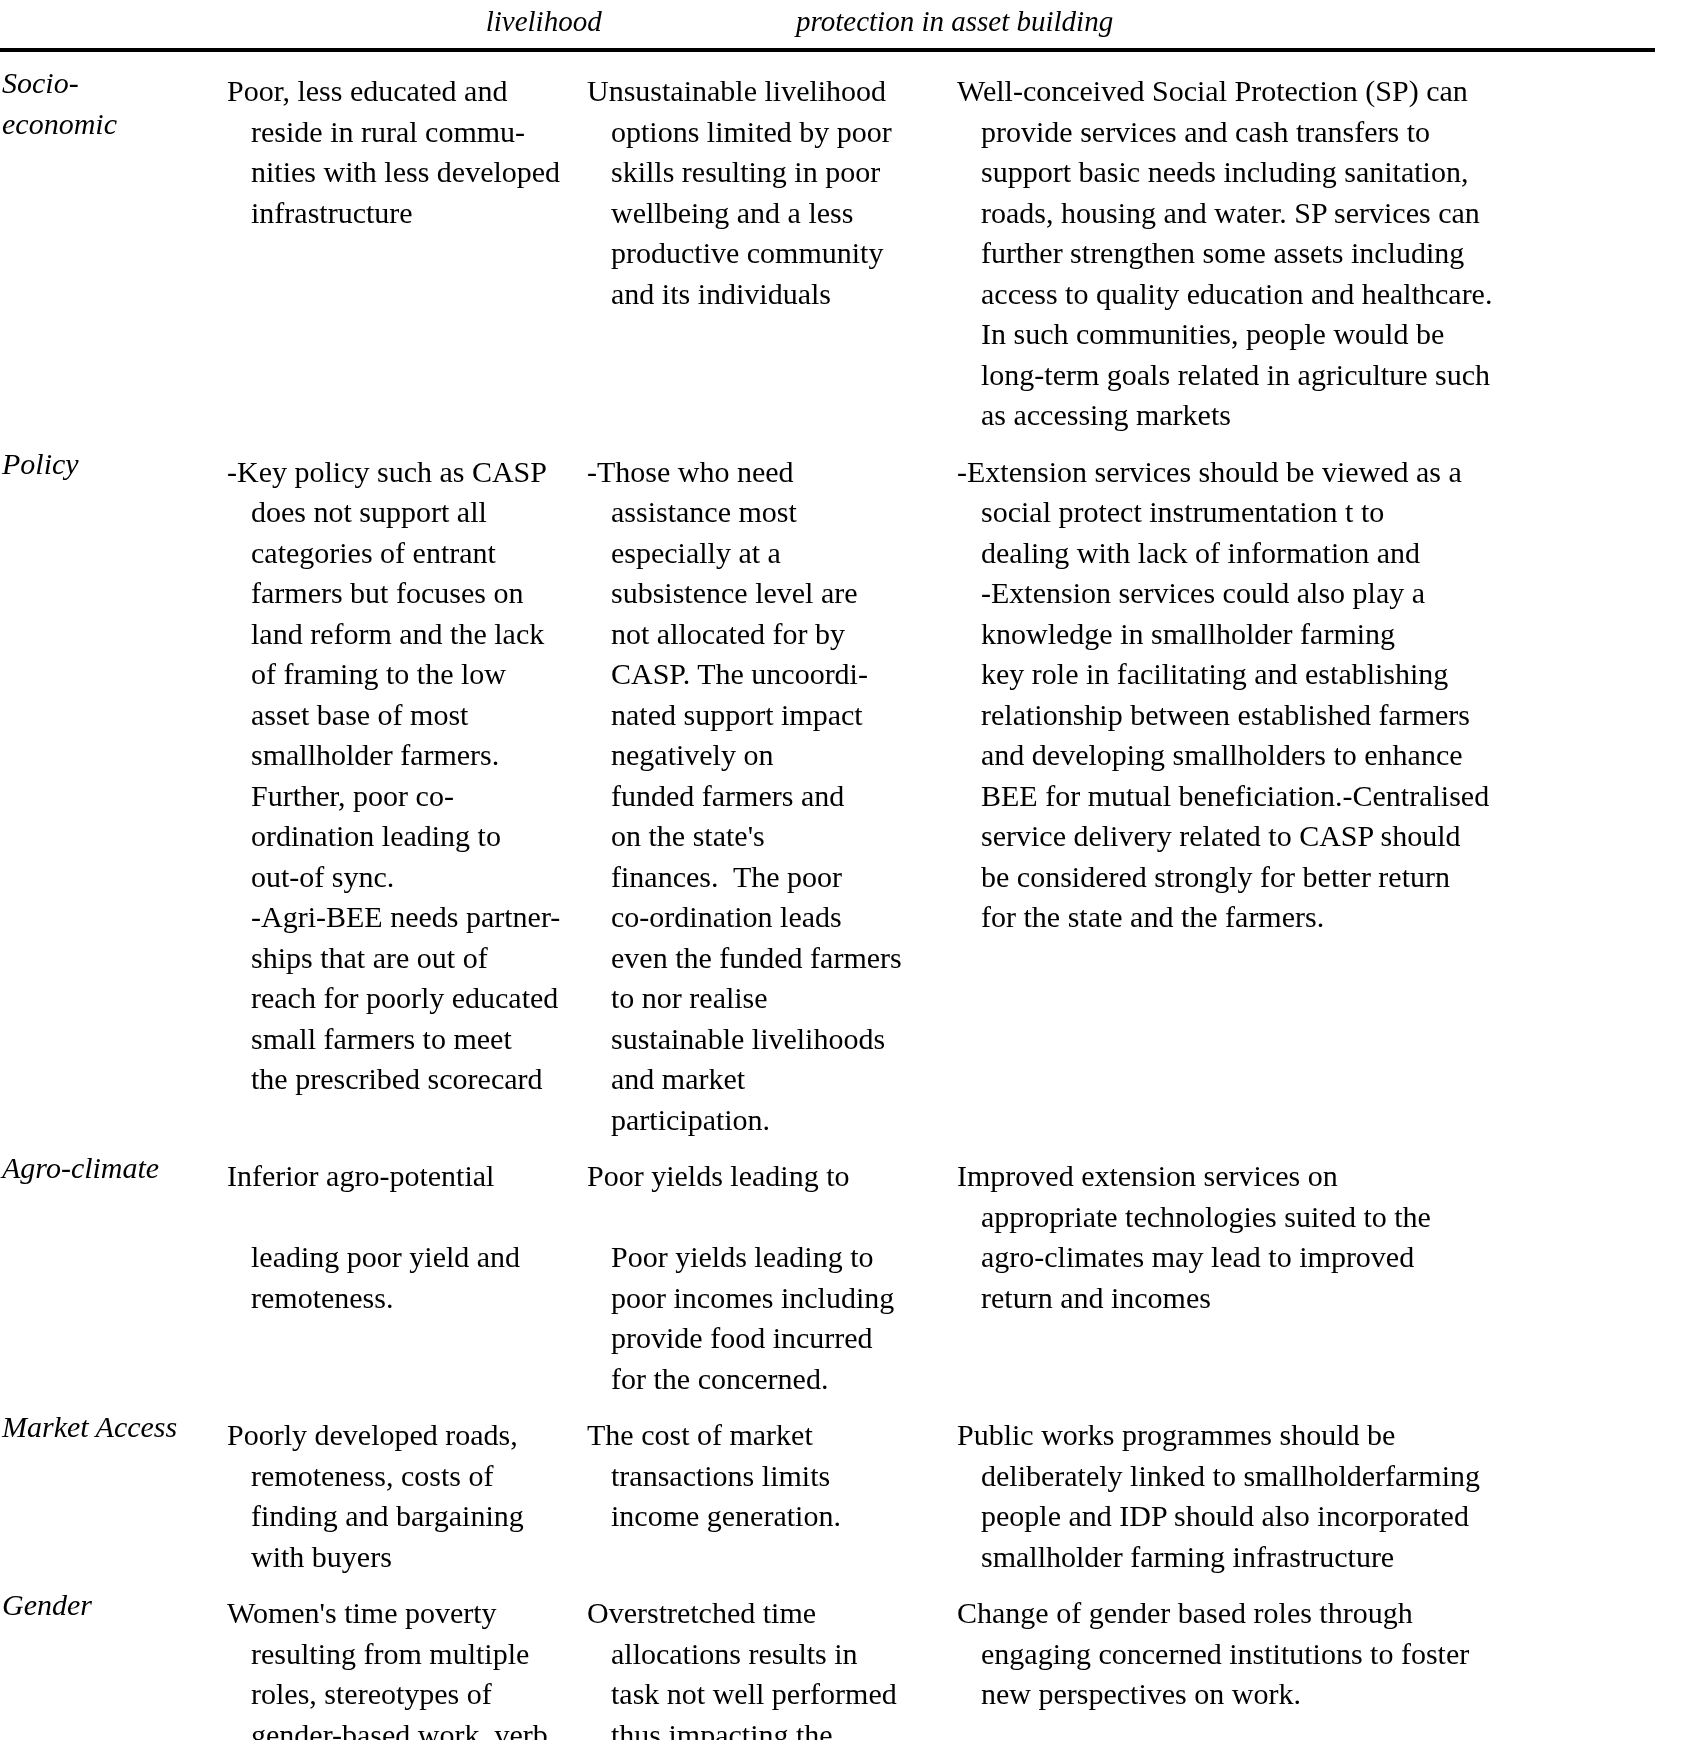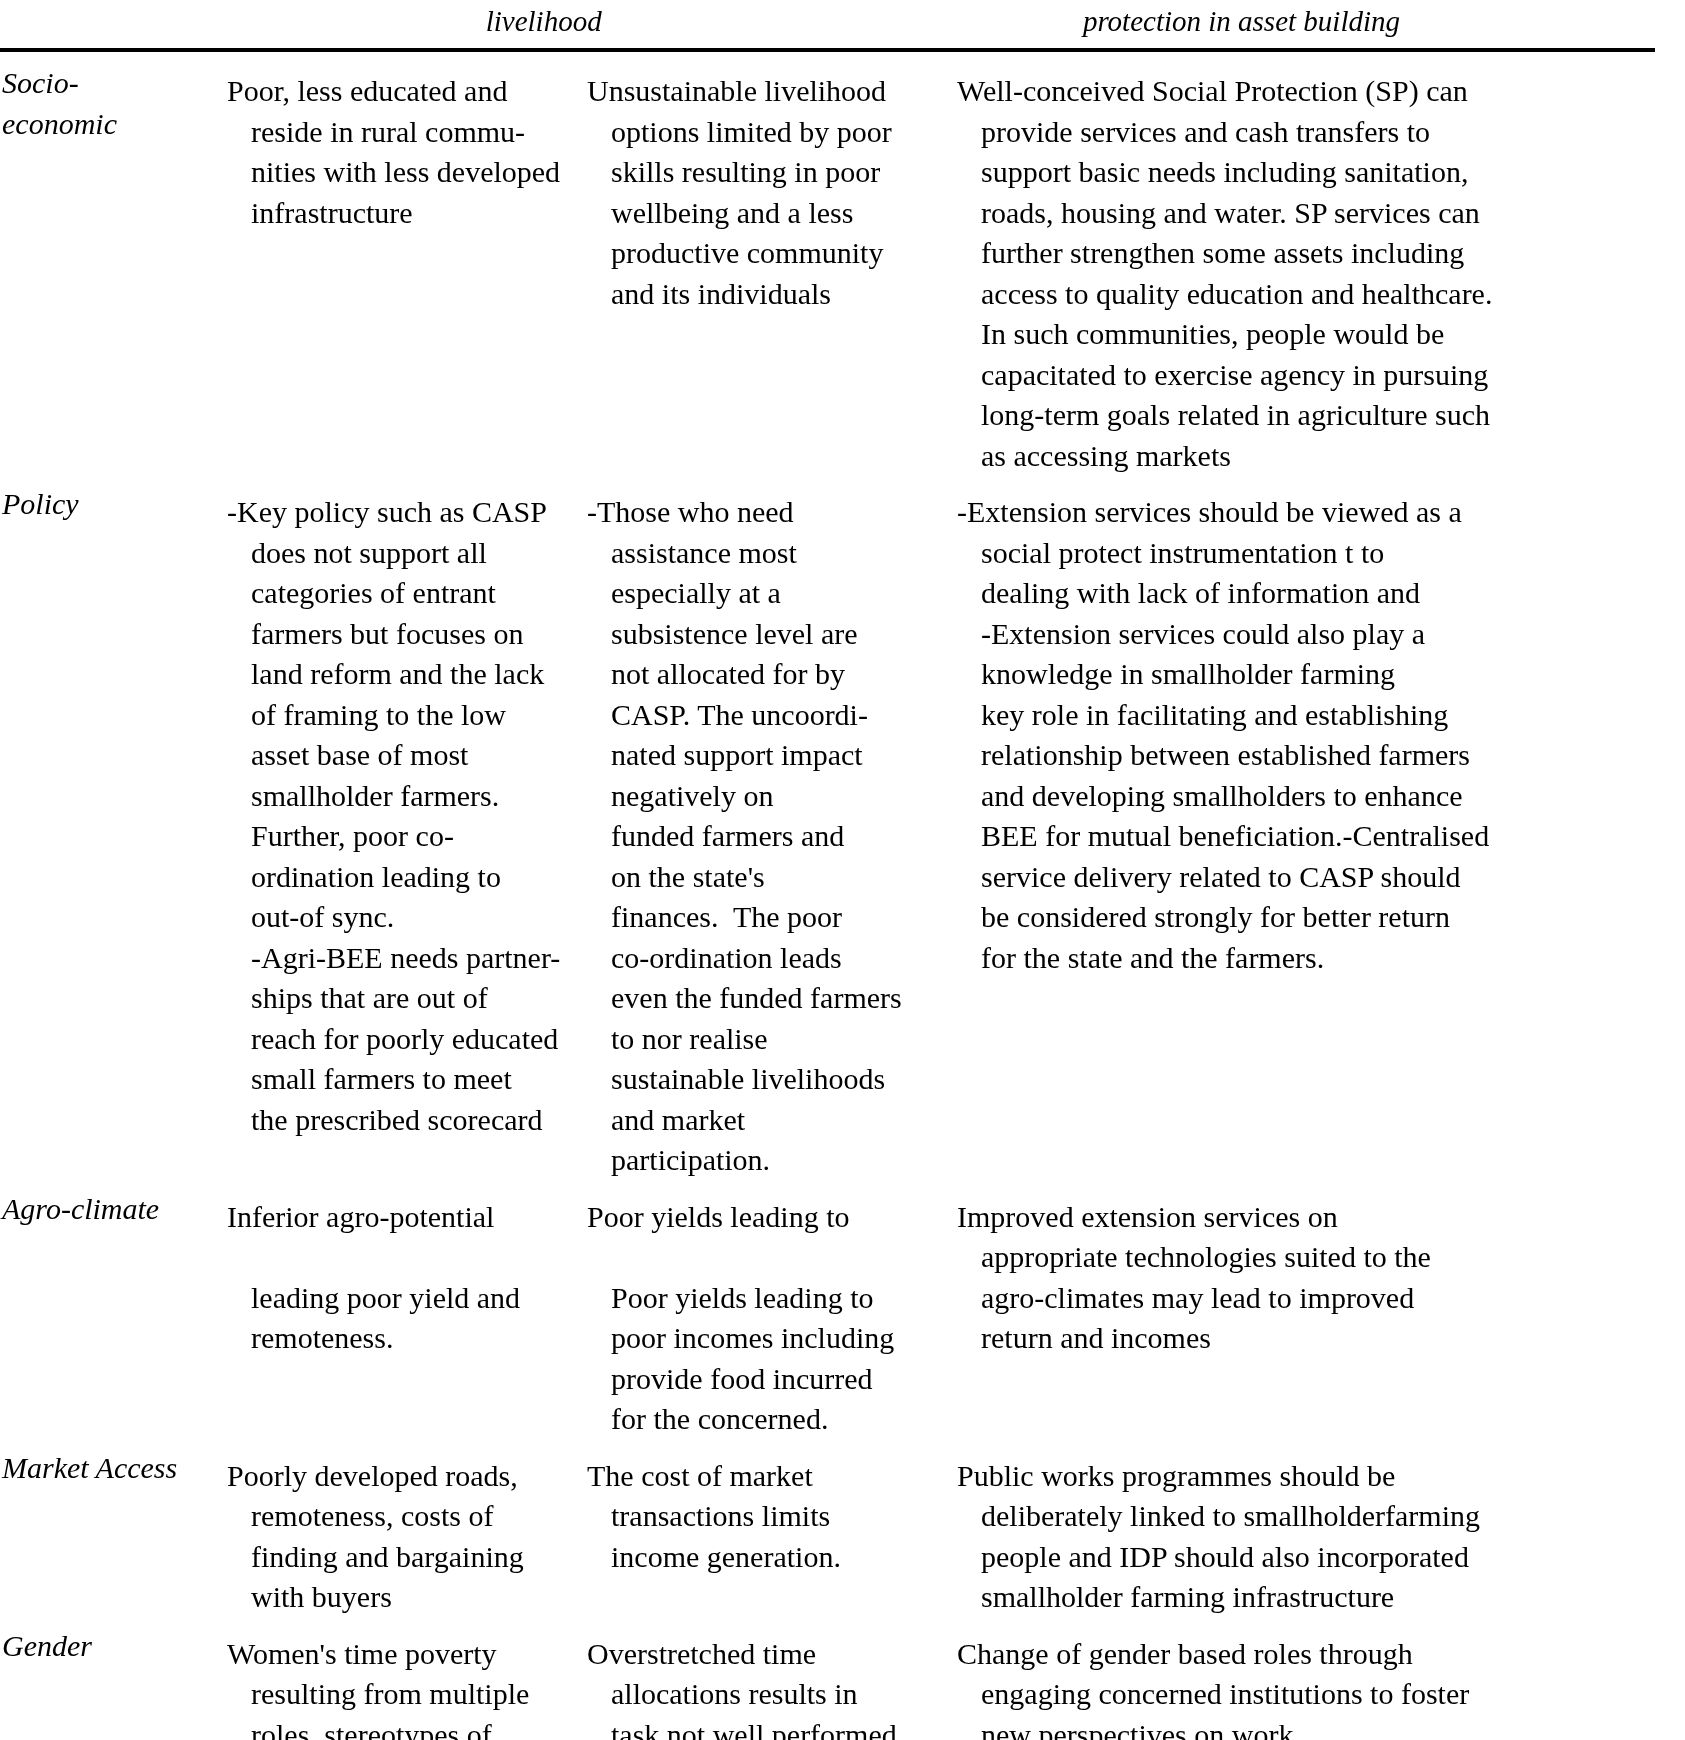--- a/index.html
+++ b/index.html
@@ -33,21 +33,21 @@
   }
   .th {
     font-style: italic;
     font-size: 29px;
     line-height: 38px;
     white-space: nowrap;
   }
   .th-cat   { width: 219px; }
   .th-c1    { width: 360px; }
   .th-c2    { width: 370px; }
-  .th-c3    { width: 720px; text-align: right; }
+  .th-c3    { width: 720px; }
 
   
   .rule {
     width: 1655px;
     height: 4px;
     background: #000000;
     margin: 6px 0 0 0;
   }
 
   
@@ -138,21 +138,20 @@
         </div>
         <div class="cell cell-c3">
           <div class="para">
             <span class="line">Well-conceived Social Protection (SP) can</span>
             <span class="line ind">provide services and cash transfers to</span>
             <span class="line ind">support basic needs including sanitation,</span>
             <span class="line ind">roads, housing and water. SP services can</span>
             <span class="line ind">further strengthen some assets including</span>
             <span class="line ind">access to quality education and healthcare.</span>
             <span class="line ind">In such communities, people would be</span>
-            <span class="line ind">capacitated to exercise agency in pursuing</span>
             <span class="line ind">long-term goals related in agriculture such</span>
             <span class="line ind">as accessing markets</span>
           </div>
         </div>
       </div>
       <div class="trow">
         <div class="cell cell-cat">
           <span class="line" style="display: block;">Policy</span>
         </div>
         <div class="cell cell-c1">

